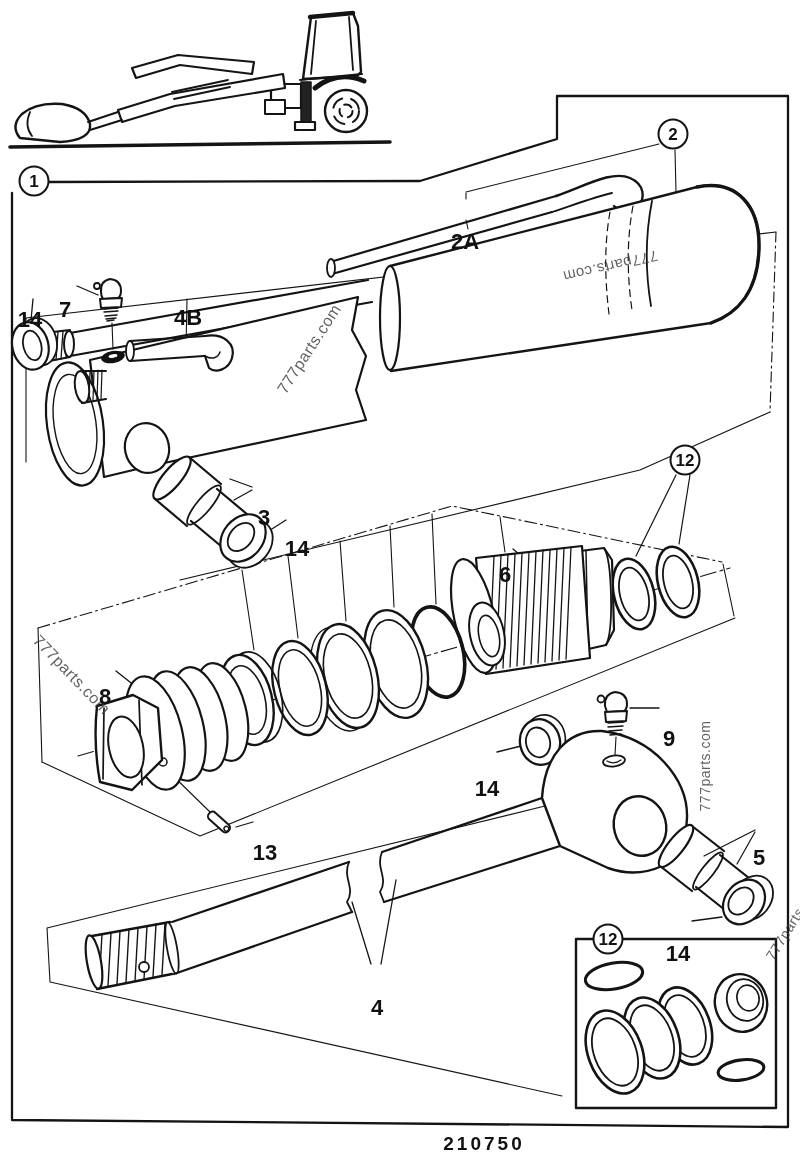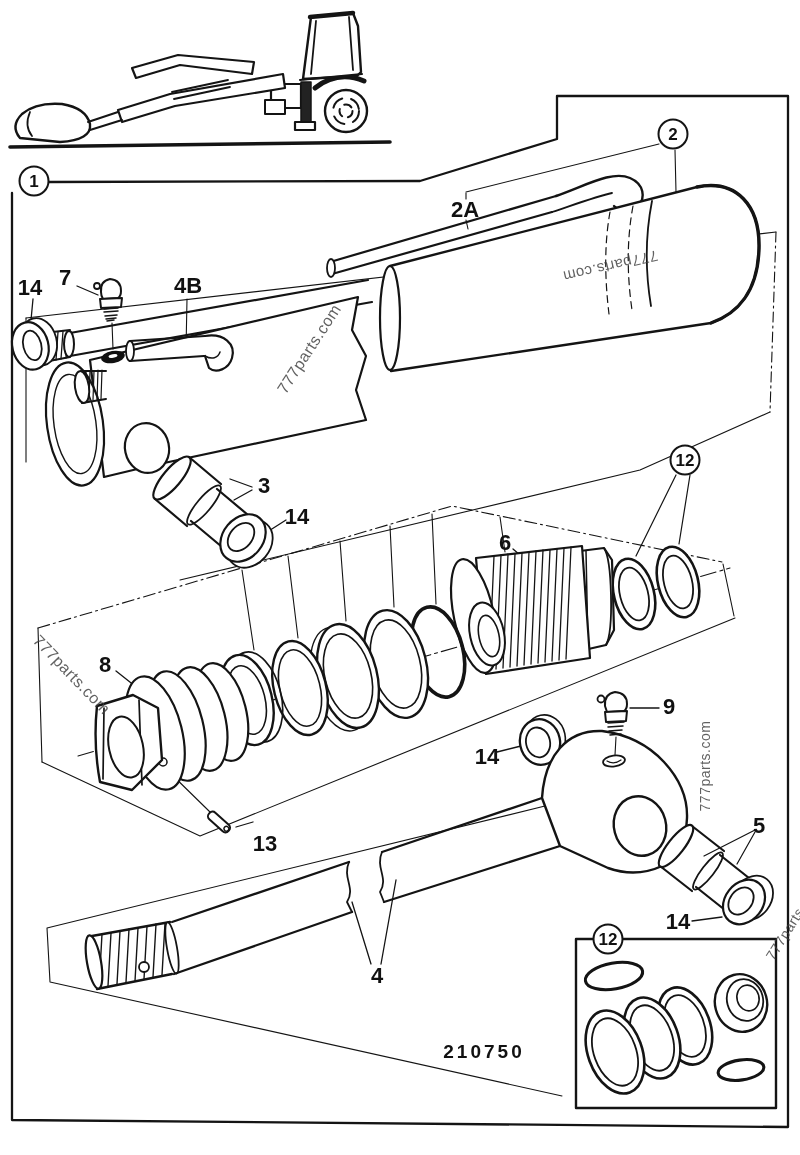--- a/index.html
+++ b/index.html
@@ -4,30 +4,30 @@
 <style>
   html,body{margin:0;padding:0;background:#e8e8e8;}
   .page{
     position:relative;width:800px;height:1155px;background:#ffffff;
     overflow:hidden;font-family:"Liberation Sans",sans-serif;color:#141414;
   }
   .page svg{position:absolute;left:0;top:0;}
   #callout-layer,#wm-layer{position:absolute;left:0;top:0;width:100%;height:100%;pointer-events:none;}
   .co-text{
     position:absolute;transform:translate(-50%,-50%);
-    font-weight:bold;font-size:22px;letter-spacing:0px;color:#111;white-space:nowrap;
+    font-weight:bold;font-size:22px;letter-spacing:0px;color:#111;white-space:nowrap;margin-top:32px;
   }
   .co-circle{
     position:absolute;transform:translate(-50%,-50%);
     width:27px;height:27px;border:2.6px solid #141414;border-radius:50%;
     background:#fff;display:flex;align-items:center;justify-content:center;
     font-weight:bold;font-size:17px;color:#111;
   }
   .part-number{
-    position:absolute;left:484px;top:1052px;transform:translate(-50%,-50%);
+    position:absolute;left:484px;top:1144px;transform:translate(-50%,-50%);
     font-weight:bold;font-size:19px;letter-spacing:3px;color:#111;
   }
   .wm{
     position:absolute;color:#3f3f3f;opacity:.82;font-size:16px;letter-spacing:.5px;
     white-space:nowrap;transform-origin:center;
   }
   .wm1{left:258px;top:340px;transform:rotate(-57deg);}
   .wm2{left:562px;top:258px;transform:rotate(167deg);font-size:15px;}
   .wm3{left:20px;top:666px;transform:rotate(46deg);}
   .wm4{left:660px;top:758px;transform:rotate(-90deg);font-size:14px;}
@@ -282,21 +282,21 @@
       <div class="co-circle" style="left: 673px; top: 134px;">2</div>
       <div class="co-text" style="left: 465px; top: 210px;">2A</div>
       <div class="co-text" style="left: 188px; top: 286px;">4B</div>
       <div class="co-text" style="left: 65px; top: 278px;">7</div>
       <div class="co-text" style="left: 30px; top: 288px;">14</div>
       <div class="co-text" style="left: 264px; top: 486px;">3</div>
       <div class="co-text" style="left: 297px; top: 517px;">14</div>
       <div class="co-text" style="left: 505px; top: 543px;">6</div>
       <div class="co-circle" style="left: 685px; top: 460px;">12</div>
       <div class="co-text" style="left: 105px; top: 665px;">8</div>
-      <div class="co-text" style="left: 265px; top: 844px;">13</div>
+      <div class="co-text" style="left: 265px; top: 821px;">13</div>
       <div class="co-text" style="left: 669px; top: 707px;">9</div>
       <div class="co-text" style="left: 487px; top: 757px;">14</div>
       <div class="co-text" style="left: 759px; top: 826px;">5</div>
       <div class="co-text" style="left: 678px; top: 922px;">14</div>
       <div class="co-circle" style="left: 608px; top: 939px;">12</div>
       <div class="co-text" style="left: 377px; top: 976px;">4</div>
     </div>
 
 <div class="part-number">210750</div>
 

